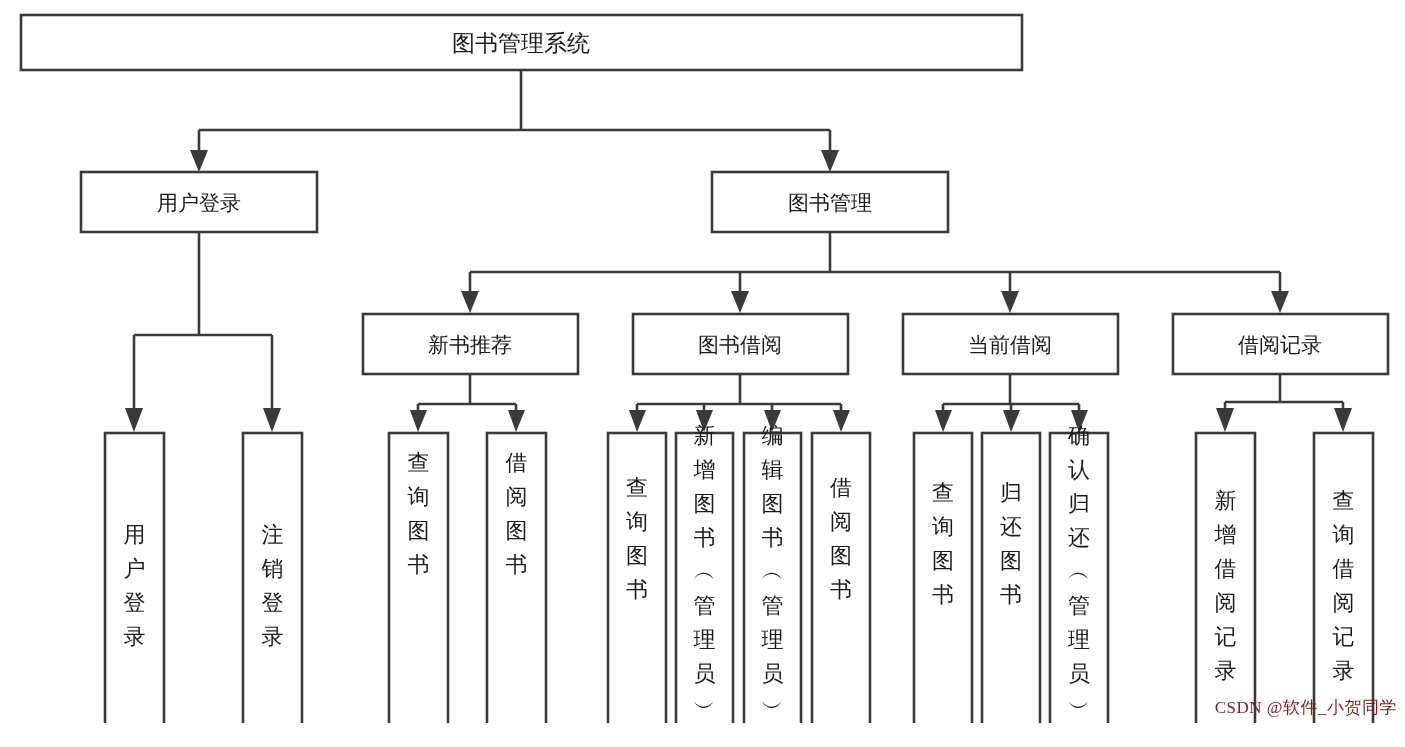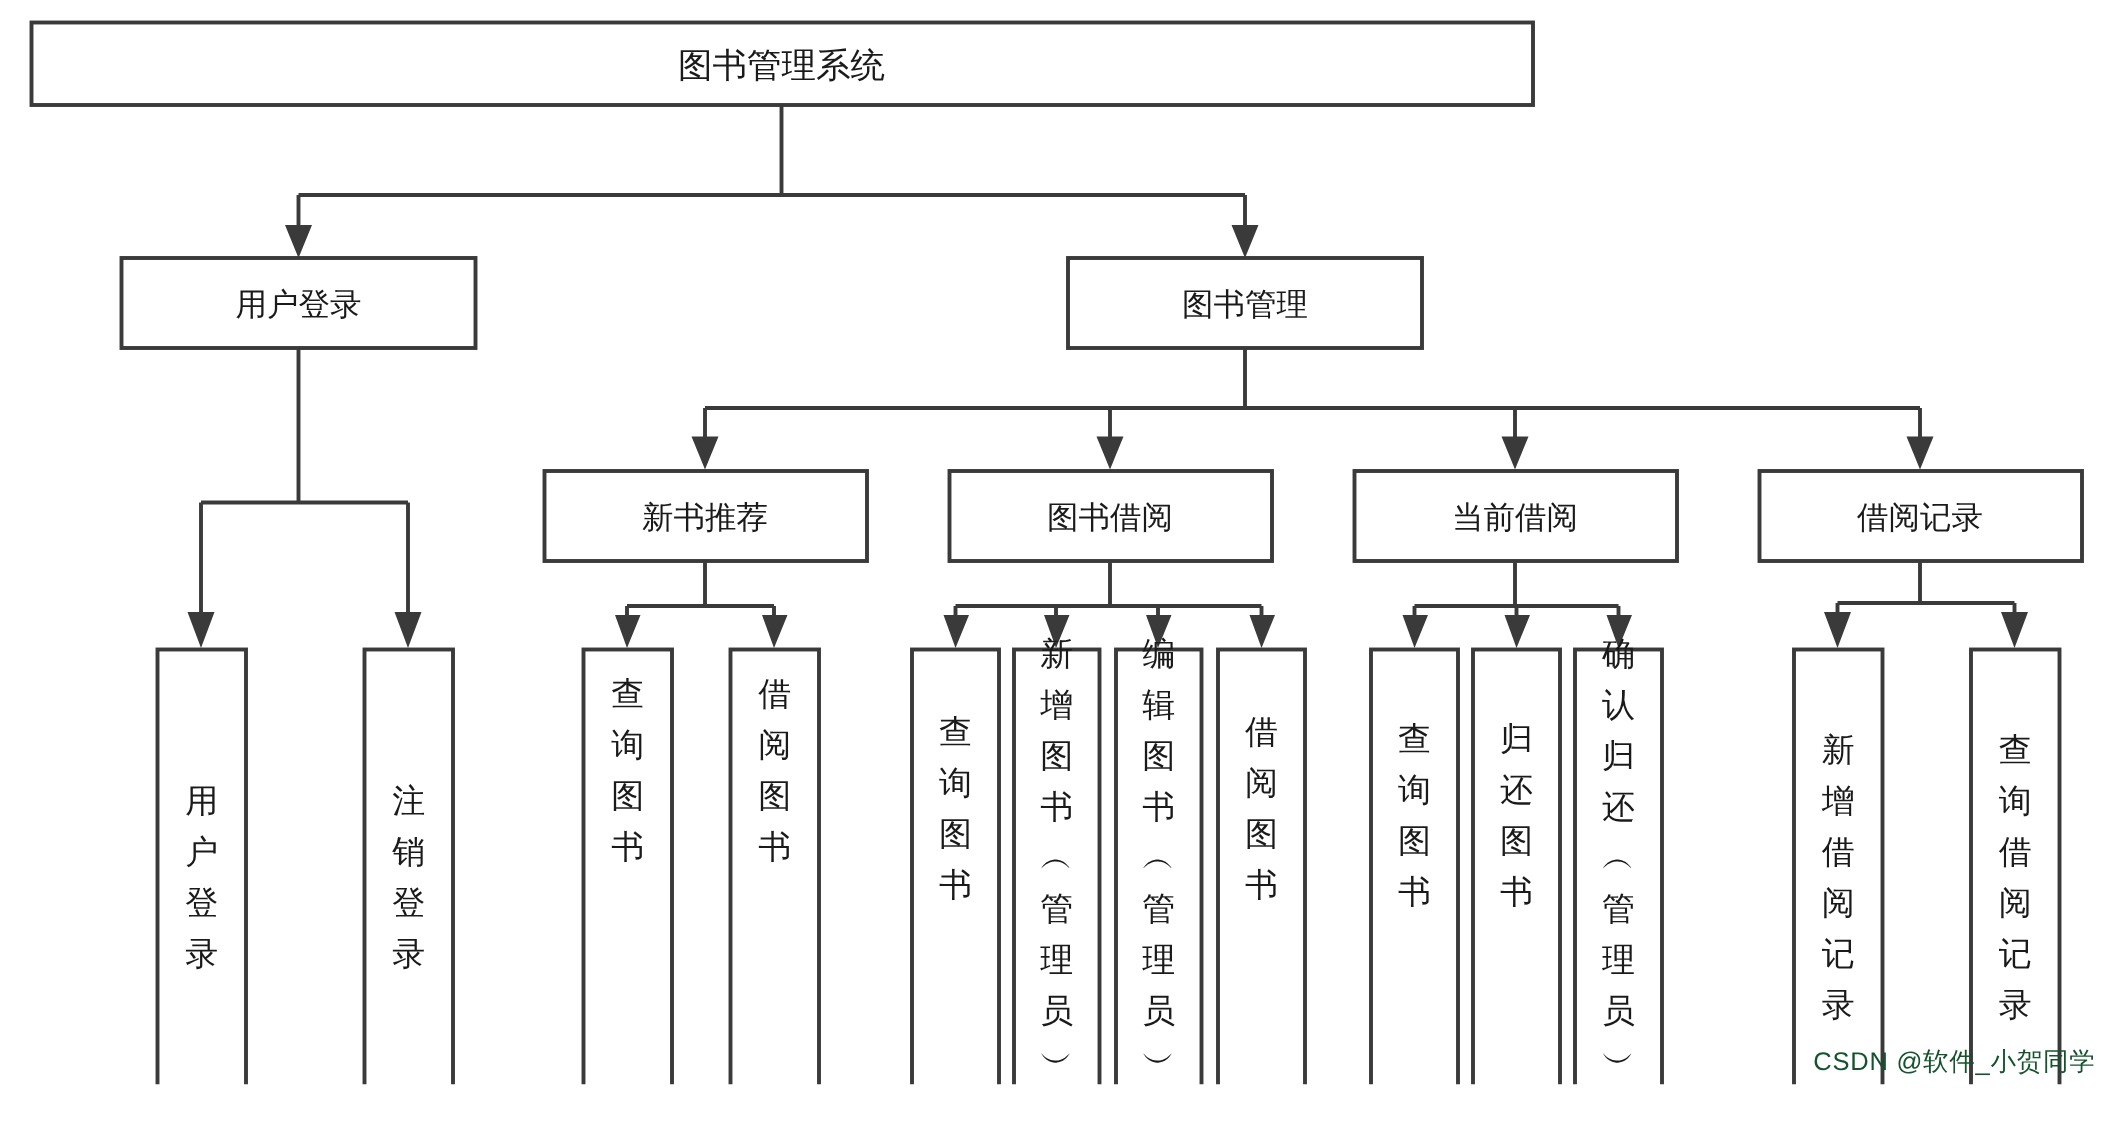--- a/index.html
+++ b/index.html
@@ -50,23 +50,23 @@
     stroke-linecap: butt;
   }
   .arrow-head {
     fill: #3a3a3a;
     stroke: none;
   }
   .watermark-text {
     position: absolute;
     right: 8px;
     bottom: 4px;
-    font-family: Liberation Sans, sans-serif;
+    font-family: Liberation Serif, serif;
     font-size: 17px;
-    color: #14532d;
+    color: #7f1d1d;
     white-space: nowrap;
     letter-spacing: 0.5px;
   }
 </style>
 </head>
 <body>
 
 <div id="diagram-root">
 
   <svg id="flow" viewBox="0 0 1405 747">

